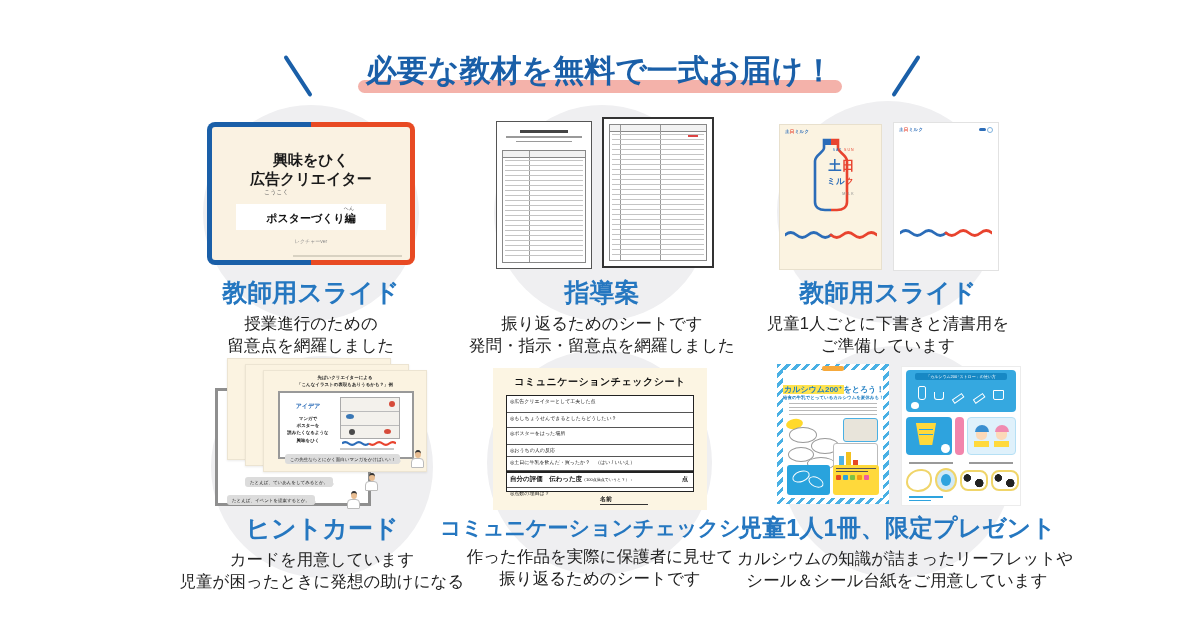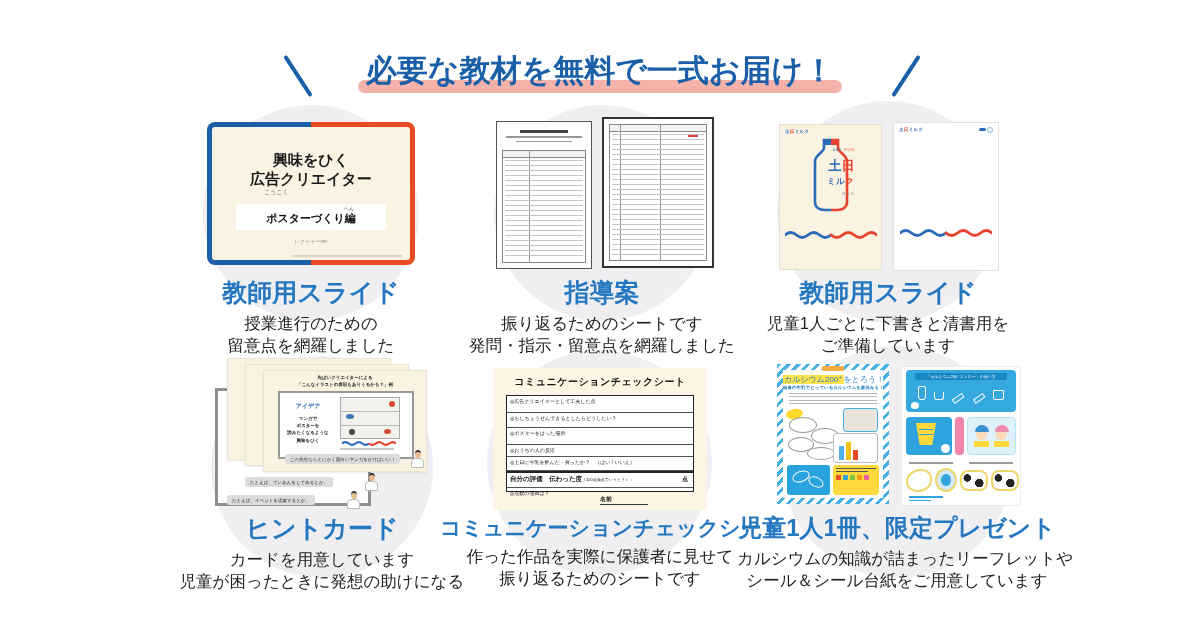--- a/index.html
+++ b/index.html
@@ -107,21 +107,21 @@
   .c-score{font-size:6.5px;font-weight:700;}
   .c-note{font-size:4px;padding-top:2px;}
   .c-unit{margin-left:auto;padding-right:5px;font-size:6px;font-weight:700;}
   .c-name{position:absolute;bottom:5px;left:50%;width:48px;font-size:6px;font-weight:700;color:#111;border-bottom:1px solid #333;}
 
   
   .leaflet{position:absolute;left:2px;top:2px;width:112px;height:140px;
            background:repeating-linear-gradient(135deg,#49b0e4 0 3px,#fff 3px 7px);}
   .lf-inner{position:absolute;inset:6px;background:#fff;}
   .lf-tab{position:absolute;top:-4px;left:50%;transform:translateX(-50%);width:22px;height:5px;background:#f6a93c;border-radius:2px;}
-  .lf-title{text-align:center;font-size:8px;font-weight:400;color:#1f7ec2;margin-top:4px;white-space:nowrap;}
+  .lf-title{text-align:center;font-size:8px;font-weight:700;color:#1f7ec2;margin-top:14px;white-space:nowrap;}
   .ylw{background:#ffe34d;padding:0 1px;}
   .lf-sub{font-size:4.5px;text-align:center;color:#1f7ec2;font-weight:700;white-space:nowrap;overflow:hidden;}
   .lf-par{margin:3px 6px 0;height:13px;background:repeating-linear-gradient(180deg,#b9b9b9 0 1px,transparent 1px 3.5px);}
   .lf-mid{position:relative;height:50px;margin:2px 4px 0;}
   .lf-star{position:absolute;left:-1px;top:1px;width:17px;height:10px;background:#ffd92b;border-radius:50%;transform:rotate(-10deg);}
   .lf-bub{position:absolute;background:#fff;border:1px solid #999;border-radius:50%;}
   .lf-photo{position:absolute;right:1px;top:0;width:33px;height:22px;border:1.5px solid #49b0e4;background:#e8e4da;border-radius:3px;}
   .lf-chart{position:absolute;right:1px;top:25px;width:33px;height:24px;border:1px solid #bbb;border-radius:3px;
             display:flex;align-items:flex-end;gap:2px;padding:2px 5px;background:#fff;}
   .bar{width:5px;}

